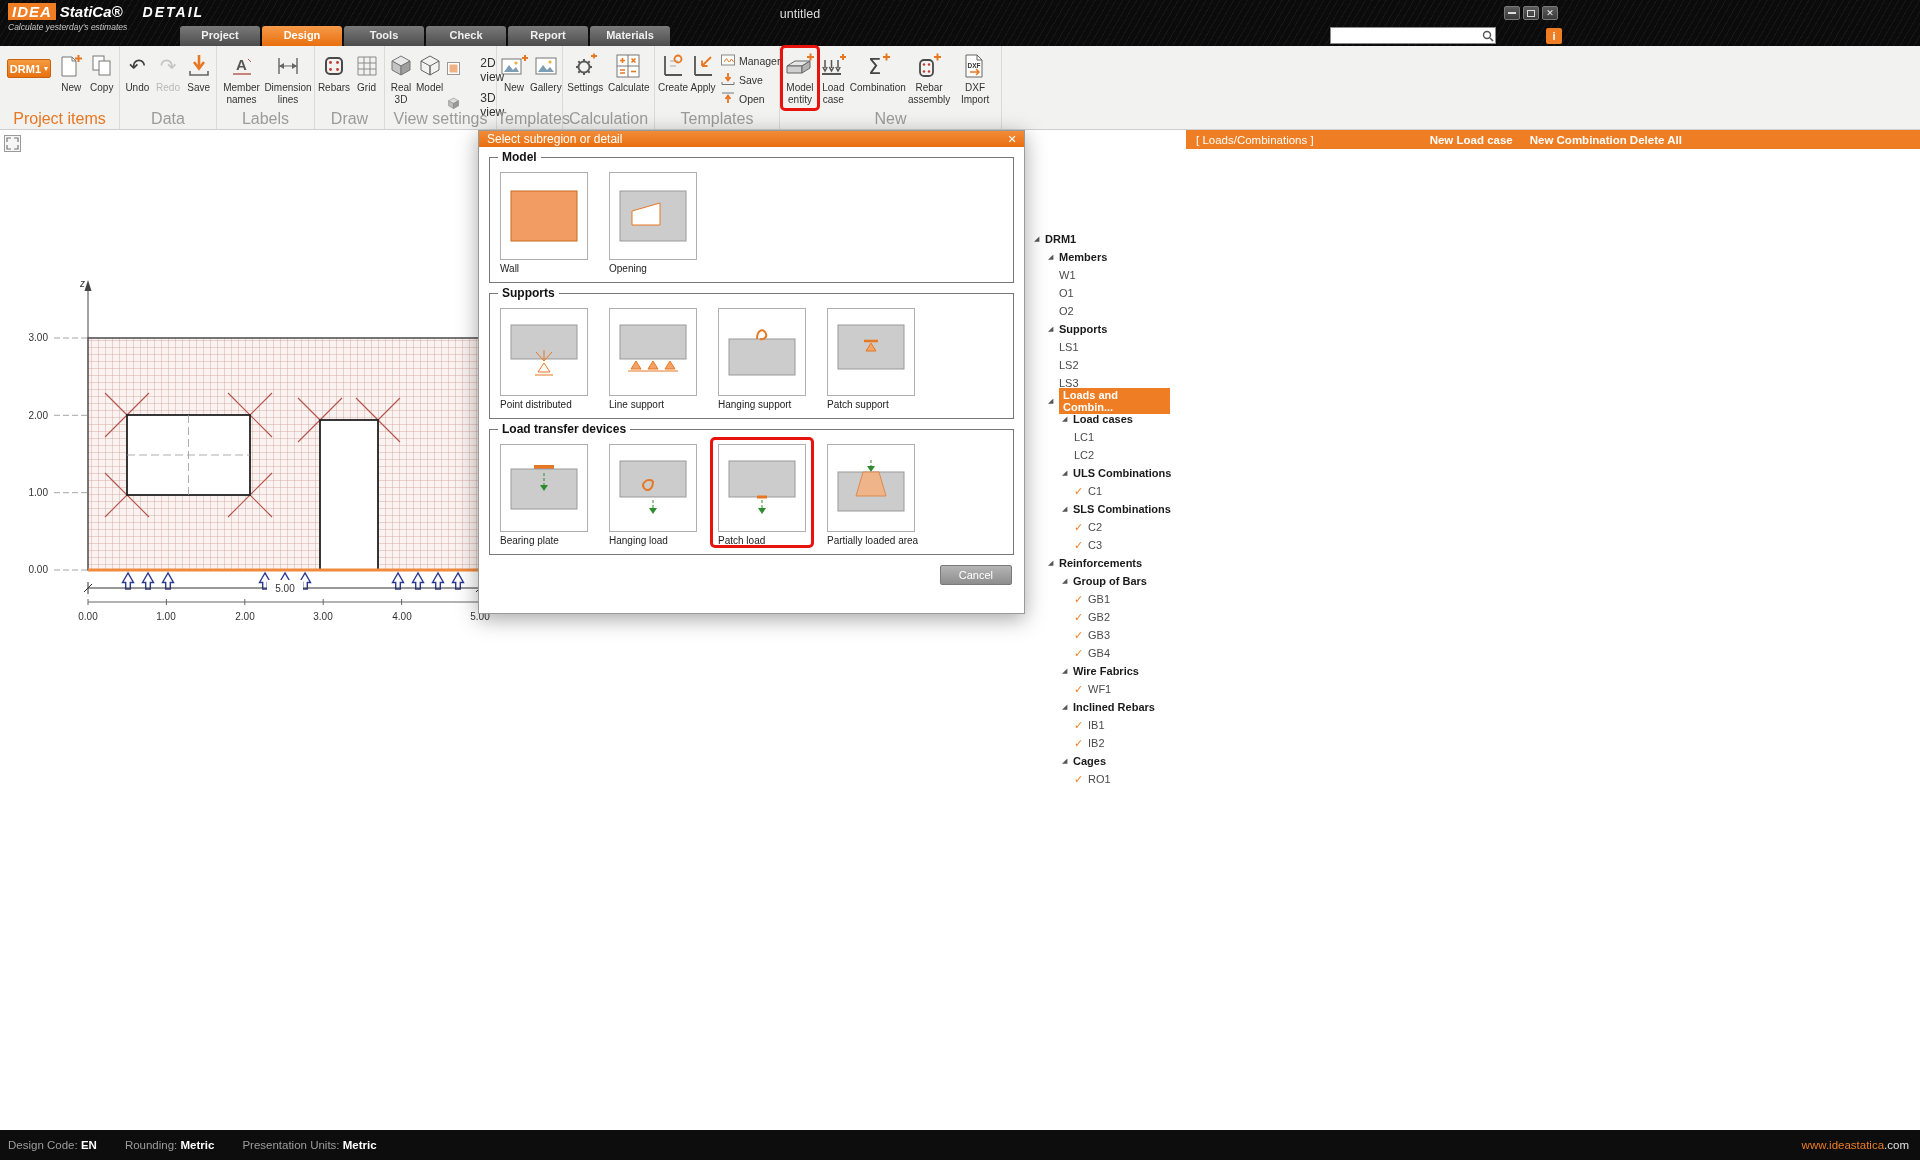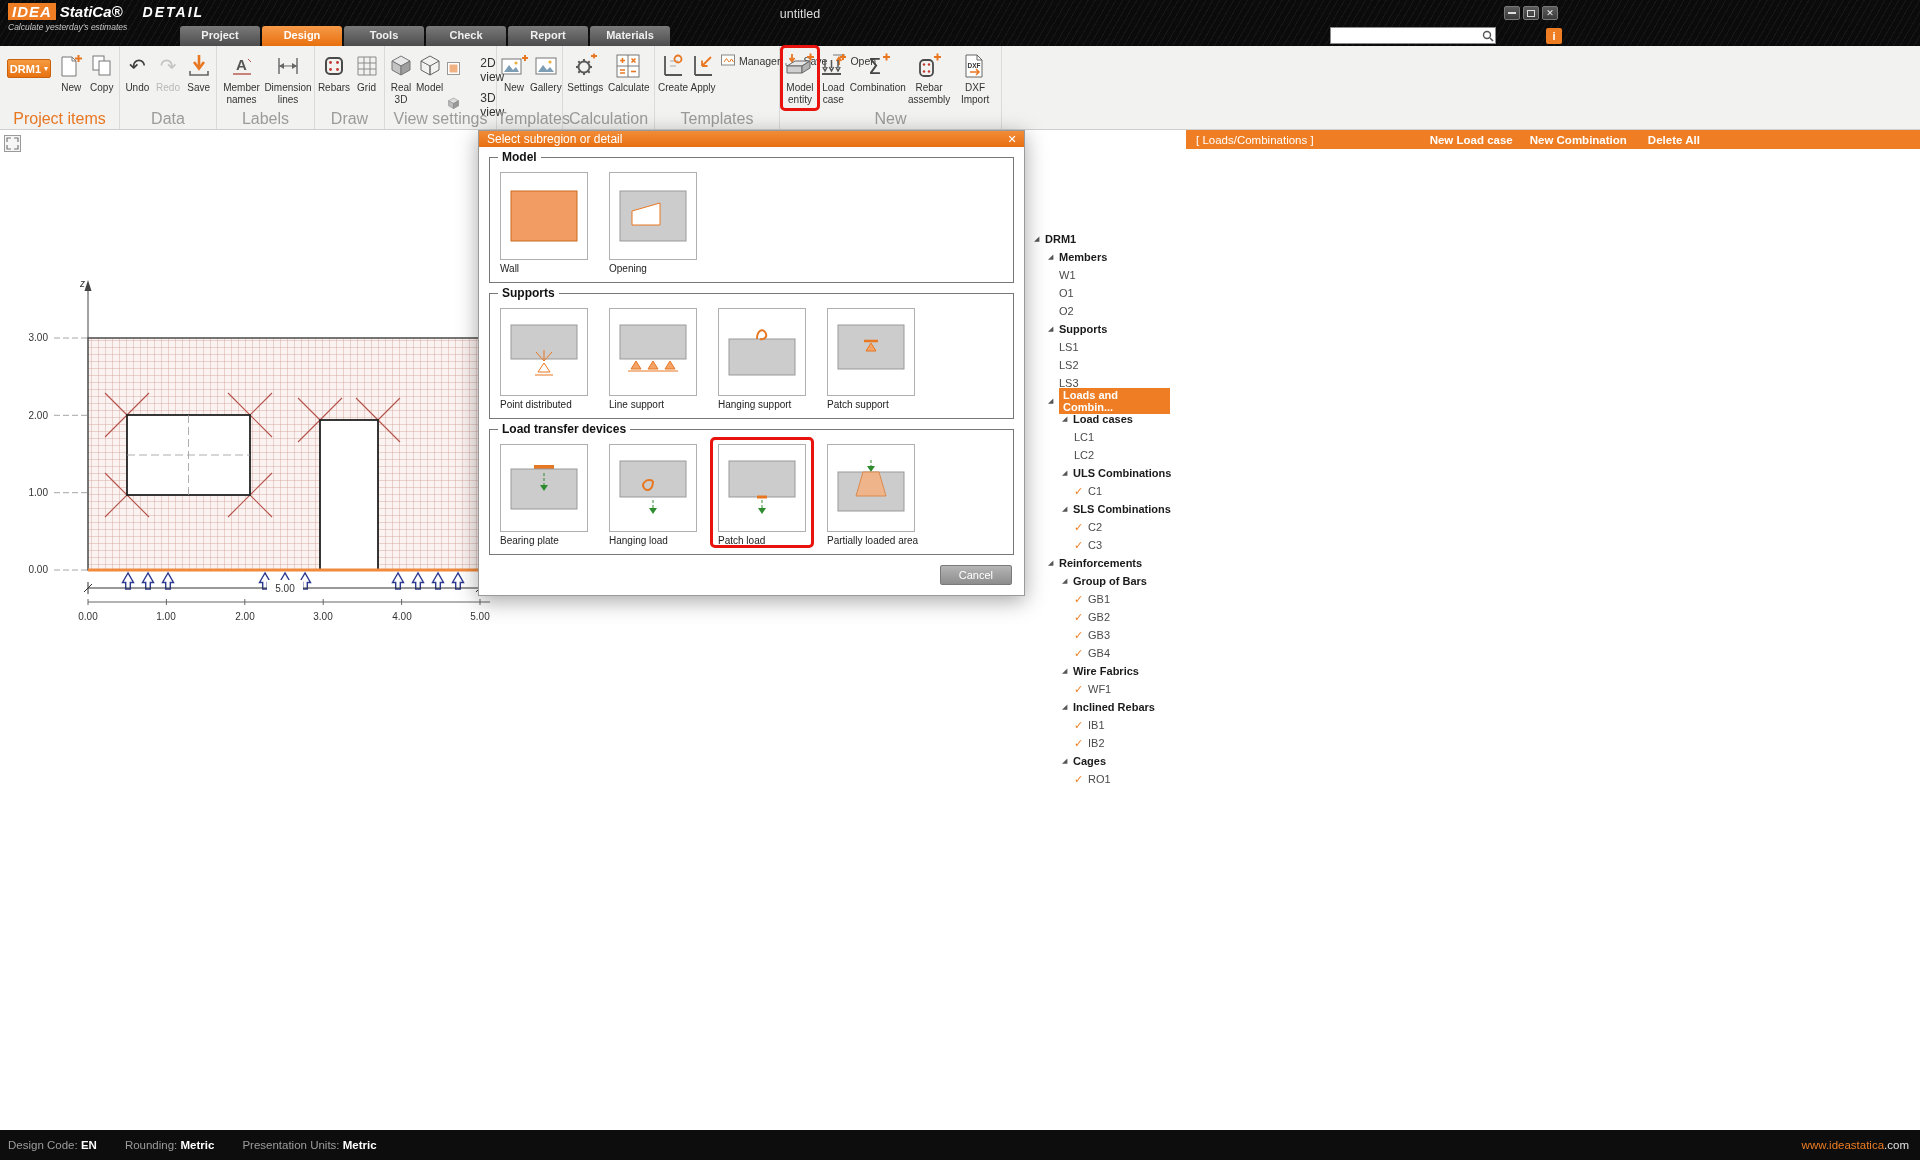--- a/index.html
+++ b/index.html
@@ -42,21 +42,21 @@
 .ritems{display:flex;align-items:flex-start;height:100%}
 .rb-btn{display:flex;flex-direction:column;align-items:center;margin:0 1px;padding-top:2px;cursor:default}
 .ic{height:30px;display:flex;align-items:center;justify-content:center}
 .rb-label{font-size:10px;color:#333;text-align:center;line-height:1.15;margin-top:1px}
 .rb-label.dis{color:#b9b9b9}
 .drm-btn{width:46px;height:19px;margin:10px 5px 0 5px;background:linear-gradient(#f59a40,#e87211);color:#fff;font-size:11px;font-weight:bold;
   border:1px solid #c9610d;border-radius:2px;display:flex;align-items:center;justify-content:center;gap:3px;cursor:default}
 .caret{font-size:8px}
 .vcol{display:flex;flex-direction:column;padding-top:7px;gap:7px;margin-left:3px}
 .vrow{display:flex;align-items:center;gap:20px;font-size:12px;color:#333;cursor:default}
-.tcol{display:flex;flex-direction:row;padding-top:5px;gap:5px;margin-left:4px}
+.tcol{display:flex;flex-direction:column;padding-top:5px;gap:5px;margin-left:4px}
 .trw{display:flex;align-items:center;gap:4px;font-size:10.5px;color:#333;cursor:default}
 .relbox{position:relative}
 .red-box{position:absolute;border:3px solid #e8130c;border-radius:5px;pointer-events:none}
 .red-box.ribbon-hl{inset:-4px -3px -6px -3px}
 .red-box.tile-hl{inset:-7px -8px -2px -8px}
 
 
 .canvas{position:absolute;left:0;top:130px;width:1030px;height:1000px;background:#fff}
 .fit-btn{position:absolute;left:4px;top:5px;width:17px;height:17px;border:1px solid #9a9a9a;background:#f6f6f6;display:flex;align-items:center;justify-content:center;cursor:default}
 .tree-panel{position:absolute;left:1030px;top:130px;width:156px;height:1000px;background:#fff;padding-top:100px}
@@ -65,34 +65,34 @@
 .arr{width:11px;font-size:7px;color:#555;flex:0 0 11px}
 .ckm{color:#ee7d23;font-weight:bold;font-size:11px;width:14px;flex:0 0 14px}
 .l0{padding-left:4px}.l1{padding-left:18px}.l2{padding-left:32px}
 .l2f{padding-left:29px}.l3{padding-left:44px}.l3f{padding-left:44px}
 .selbg{background:#ee7d23;color:#fff !important;font-weight:bold;flex:1;margin-right:16px;padding:1px 4px}
 
 .loads-panel{position:absolute;left:1186px;top:130px;width:734px;height:1000px;background:#fff}
 .loads-bar{height:19px;background:#ee7d23;display:flex;align-items:center;color:#fff;font-size:11.5px;white-space:nowrap}
 .lb-title{margin-left:10px}
 .lb-btn{font-weight:bold;cursor:default}
-.lb-btn.b1{margin-left:116px}.lb-btn.b2{margin-left:17px}.lb-btn.b3{margin-left:21px}
+.lb-btn.b1{margin-left:116px}.lb-btn.b2{margin-left:17px}.lb-btn.b3{margin-left:3px}
 
 
 .dialog{position:absolute;left:478px;top:130px;width:547px;background:#fff;border:1px solid #9a9a9a;box-shadow:0 5px 20px rgba(0,0,0,.35);z-index:50}
 .dlg-header{height:16px;background:linear-gradient(#f28c38,#e86f10);display:flex;align-items:center;color:#fff}
 .dlg-title{flex:1;font-size:12px;padding-left:8px}
 .dlg-close{width:24px;text-align:center;font-size:11px;cursor:default}
 .dgroup{border:1px solid #777;margin:10px 10px 8px;position:relative;padding:14px 10px 8px}
 .dlegend{position:absolute;top:-8px;left:8px;background:#fff;padding:0 4px;font-weight:bold;font-size:12px;color:#111}
 .tiles{display:flex;gap:21px}
 .tile{position:relative;width:88px}
 .tile-box{width:88px;height:88px;border:1px solid #b0b0b0;background:#fff;display:flex;align-items:center;justify-content:center}
 .tile-label{font-size:10px;color:#222;margin-top:3px;white-space:nowrap}
-.dlg-footer{text-align:right;padding:2px 12px 10px}
+.dlg-footer{text-align:right;padding:2px 12px 28px}
 .cancel-btn{background:linear-gradient(#b5b5b5,#8d8d8d);color:#fff;border:1px solid #7a7a7a;border-radius:2px;font-size:11px;padding:3px 18px;font-family:inherit;cursor:default}
 
 
 .statusbar{position:absolute;left:0;top:1130px;width:1920px;height:30px;background:#0d0d0d;display:flex;align-items:center;font-size:11.5px;color:#9c9c9c}
 .sb-item{margin-left:28px;white-space:nowrap}
 .sb-item.first{margin-left:8px}
 .sb-val{color:#fff;font-weight:bold}
 .sb-site{margin-left:auto;margin-right:11px}
 .site-a{color:#ee7d23}
 .site-b{color:#e0e0e0}

